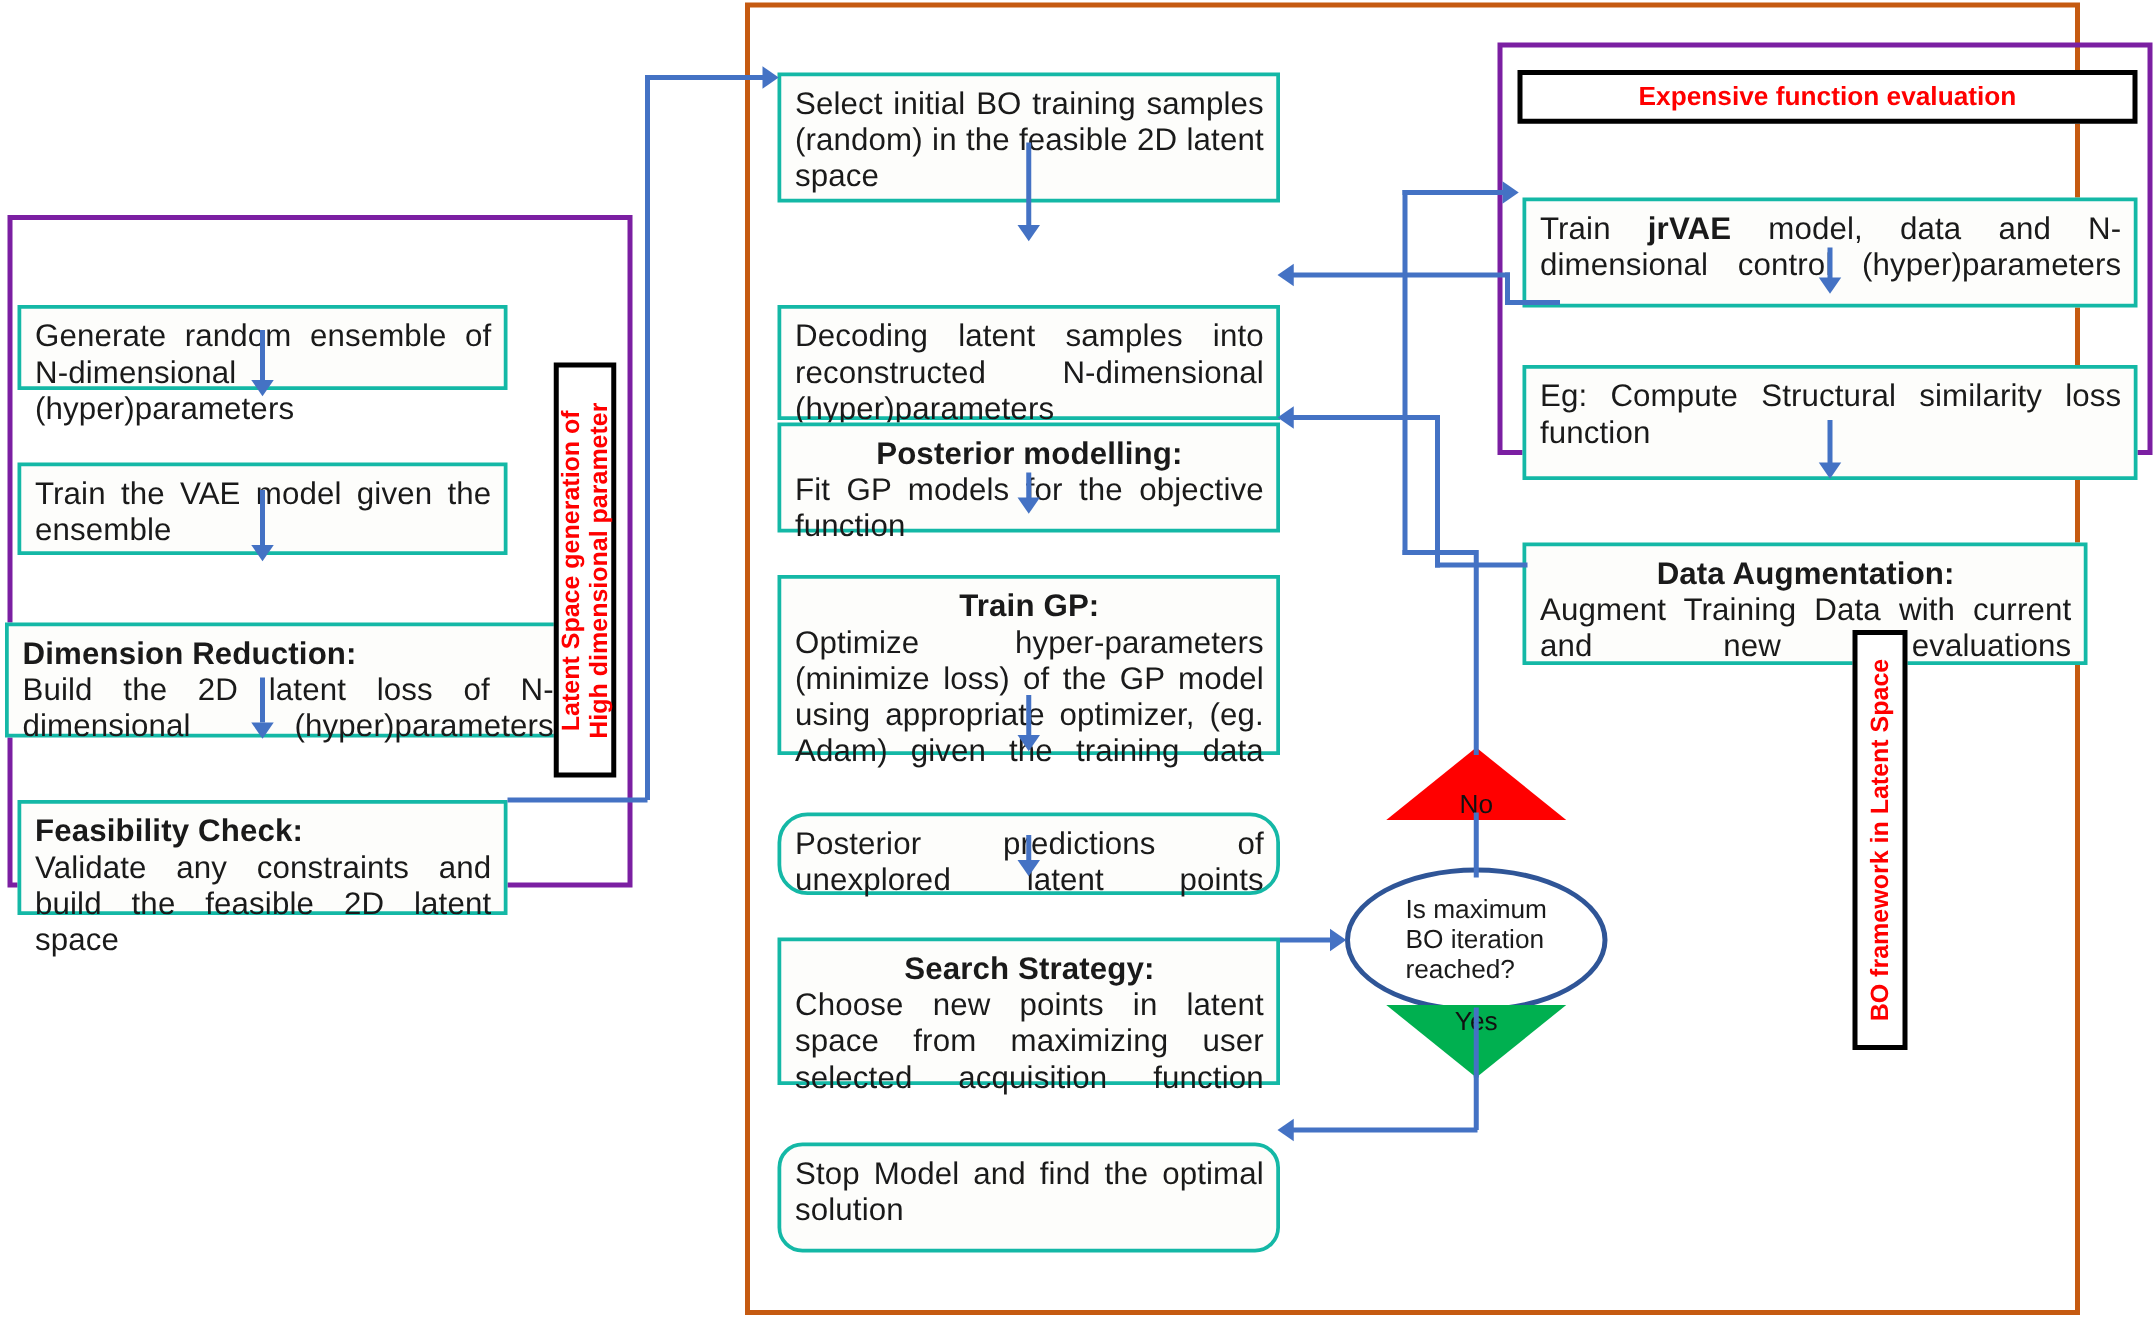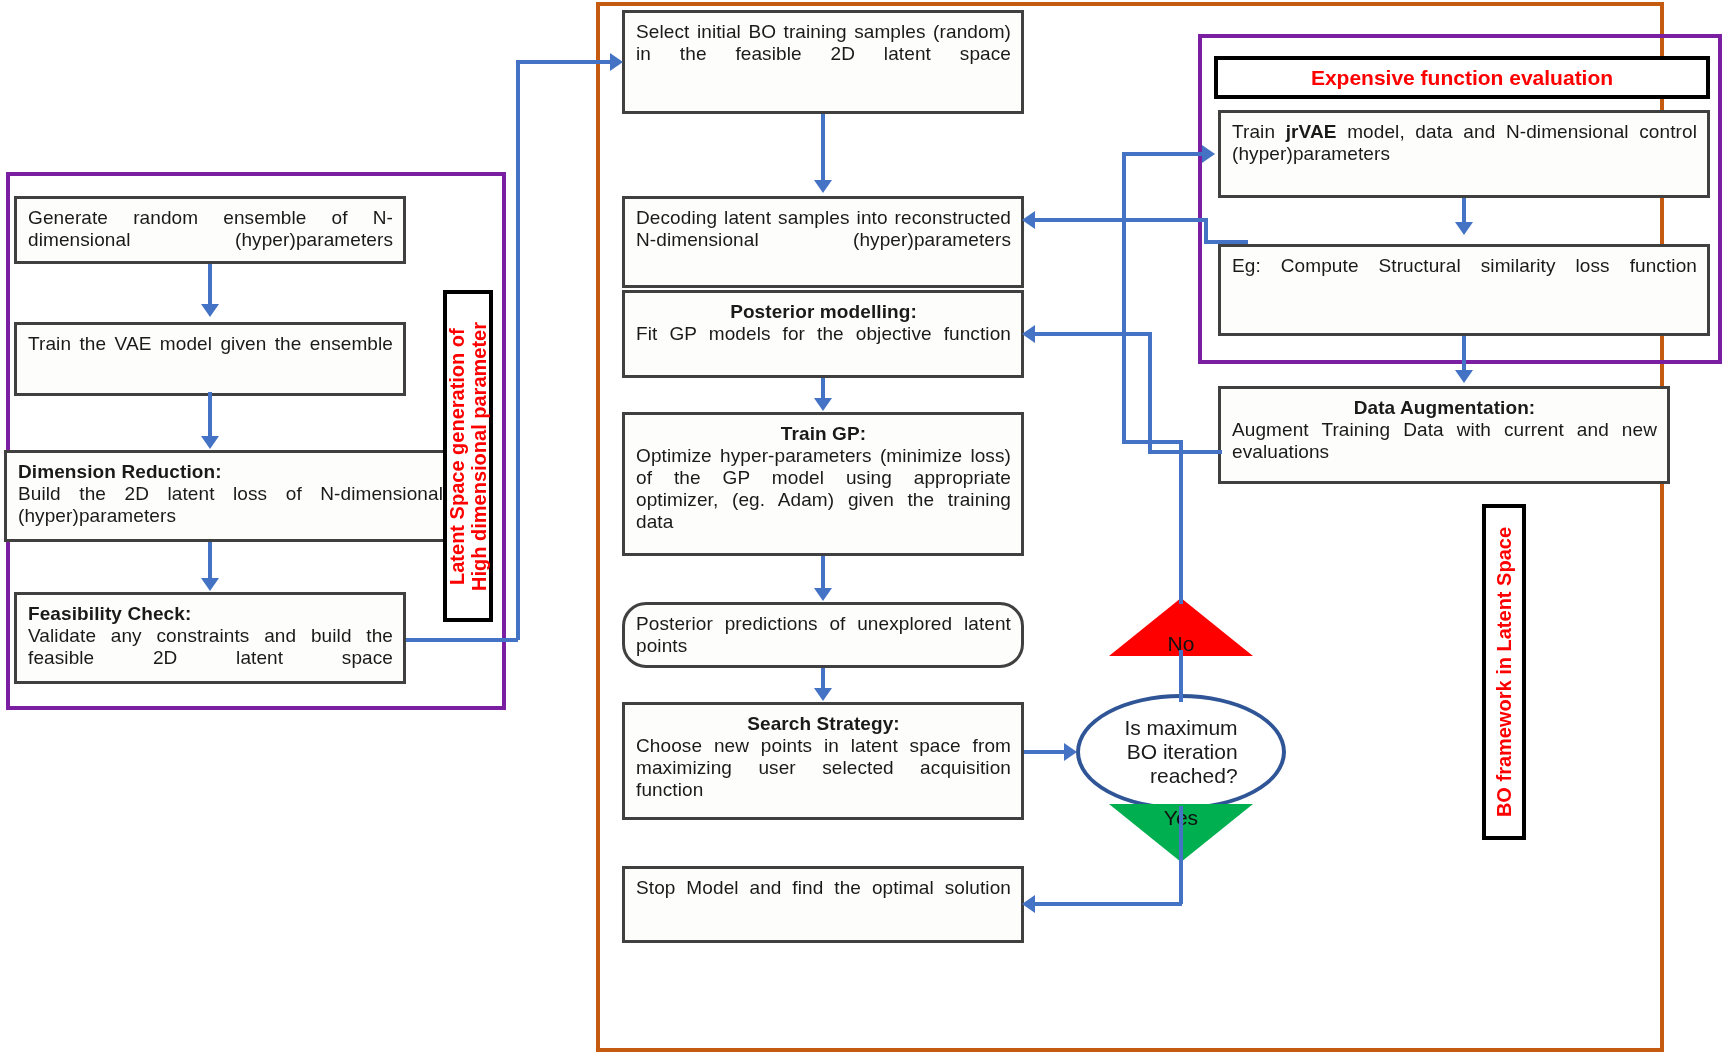--- a/index.html
+++ b/index.html
@@ -12,29 +12,30 @@
     width:1724px;
     height:1054px;
     overflow:hidden;
     background:#fff;
   }
 
   
   .fbox{
     position:absolute;
     box-sizing:border-box;
-    border:3px solid #404040;
+    border:3px solid #14b8a6;
     background:#fdfdfb;
     color:#1a1a1a;
-    font-size:19px;
+    font-size:25px;
     line-height:1.16;
     padding:8px 10px 6px 11px;
     text-align:justify;
     text-justify:inter-word;
     letter-spacing:.1px;
+    margin-top:48px;
   }
   .fbox .ttl{font-weight:bold;}
   .fbox.center{text-align:center;}
   .fbox .hdr{display:block;text-align:center;font-weight:bold;}
   .fbox .body{display:block;text-align:justify;text-justify:inter-word;}
   .fbox .body:after{content:"";display:inline-block;width:100%;}
   .just:after{content:"";display:inline-block;width:100%;}
 
   
   .frame{position:absolute;box-sizing:border-box;background:transparent;}
@@ -82,21 +83,21 @@
   
   .ellipse{
     position:absolute;
     box-sizing:border-box;
     border:4px solid #2F5597;
     border-radius:50%;
     background:#ffffff;
     display:flex;
     align-items:center;
     justify-content:center;
-    text-align:right;
+    text-align:left;
     font-size:21px;
     line-height:1.14;
     color:#1a1a1a;
     white-space:pre-line;
   }
 
   
   .tri{position:absolute;width:0;height:0;}
 
   
@@ -162,21 +163,21 @@
 
   <div class="fbox" style="left:622px; top:602px; width:402px; height:66px;border-radius:24px;">
     <span class="body just">Posterior predictions of unexplored latent points</span>
   </div>
 
   <div class="fbox" style="left:622px; top:702px; width:402px; height:118px;">
     <span class="hdr">Search Strategy:</span>
     <span class="body just">Choose new points in latent space from maximizing user selected acquisition function</span>
   </div>
 
-  <div class="fbox" style="left:622px; top:866px; width:402px; height:77px;">
+  <div class="fbox" style="left:622px; top:866px; width:402px; height:88px;border-radius:20px;">
     <span class="body just">Stop Model and find the optimal solution</span>
   </div>
 
   <div class="hcap" style="left:1214px; top:56px; width:496px; height:43px;">
     <span>Expensive function evaluation</span>
   </div>
 
   <div class="fbox" style="left:1218px; top:110px; width:492px; height:88px;">
     <span class="body just"><span>Train </span><b>jrVAE</b><span> model, data and N-dimensional control (hyper)parameters</span></span>
   </div>

